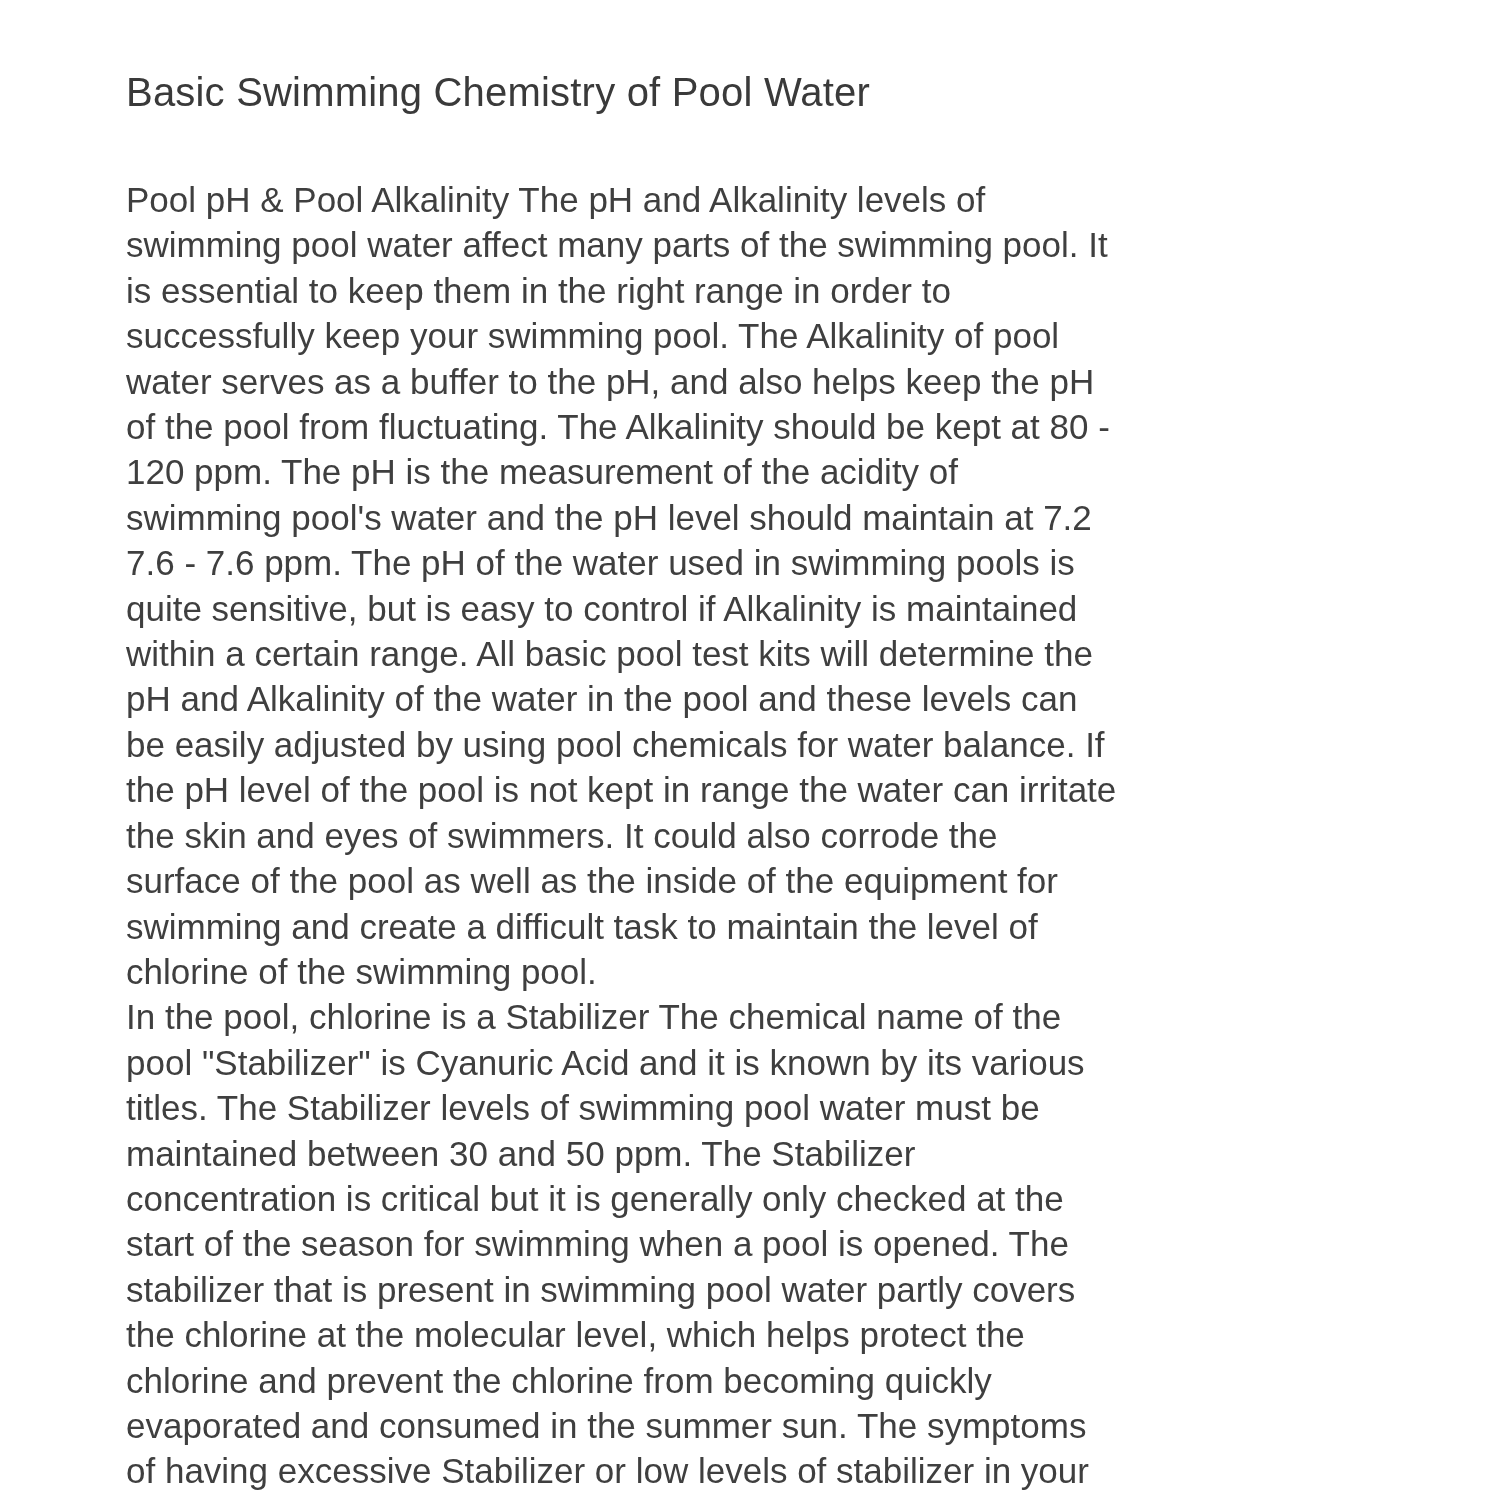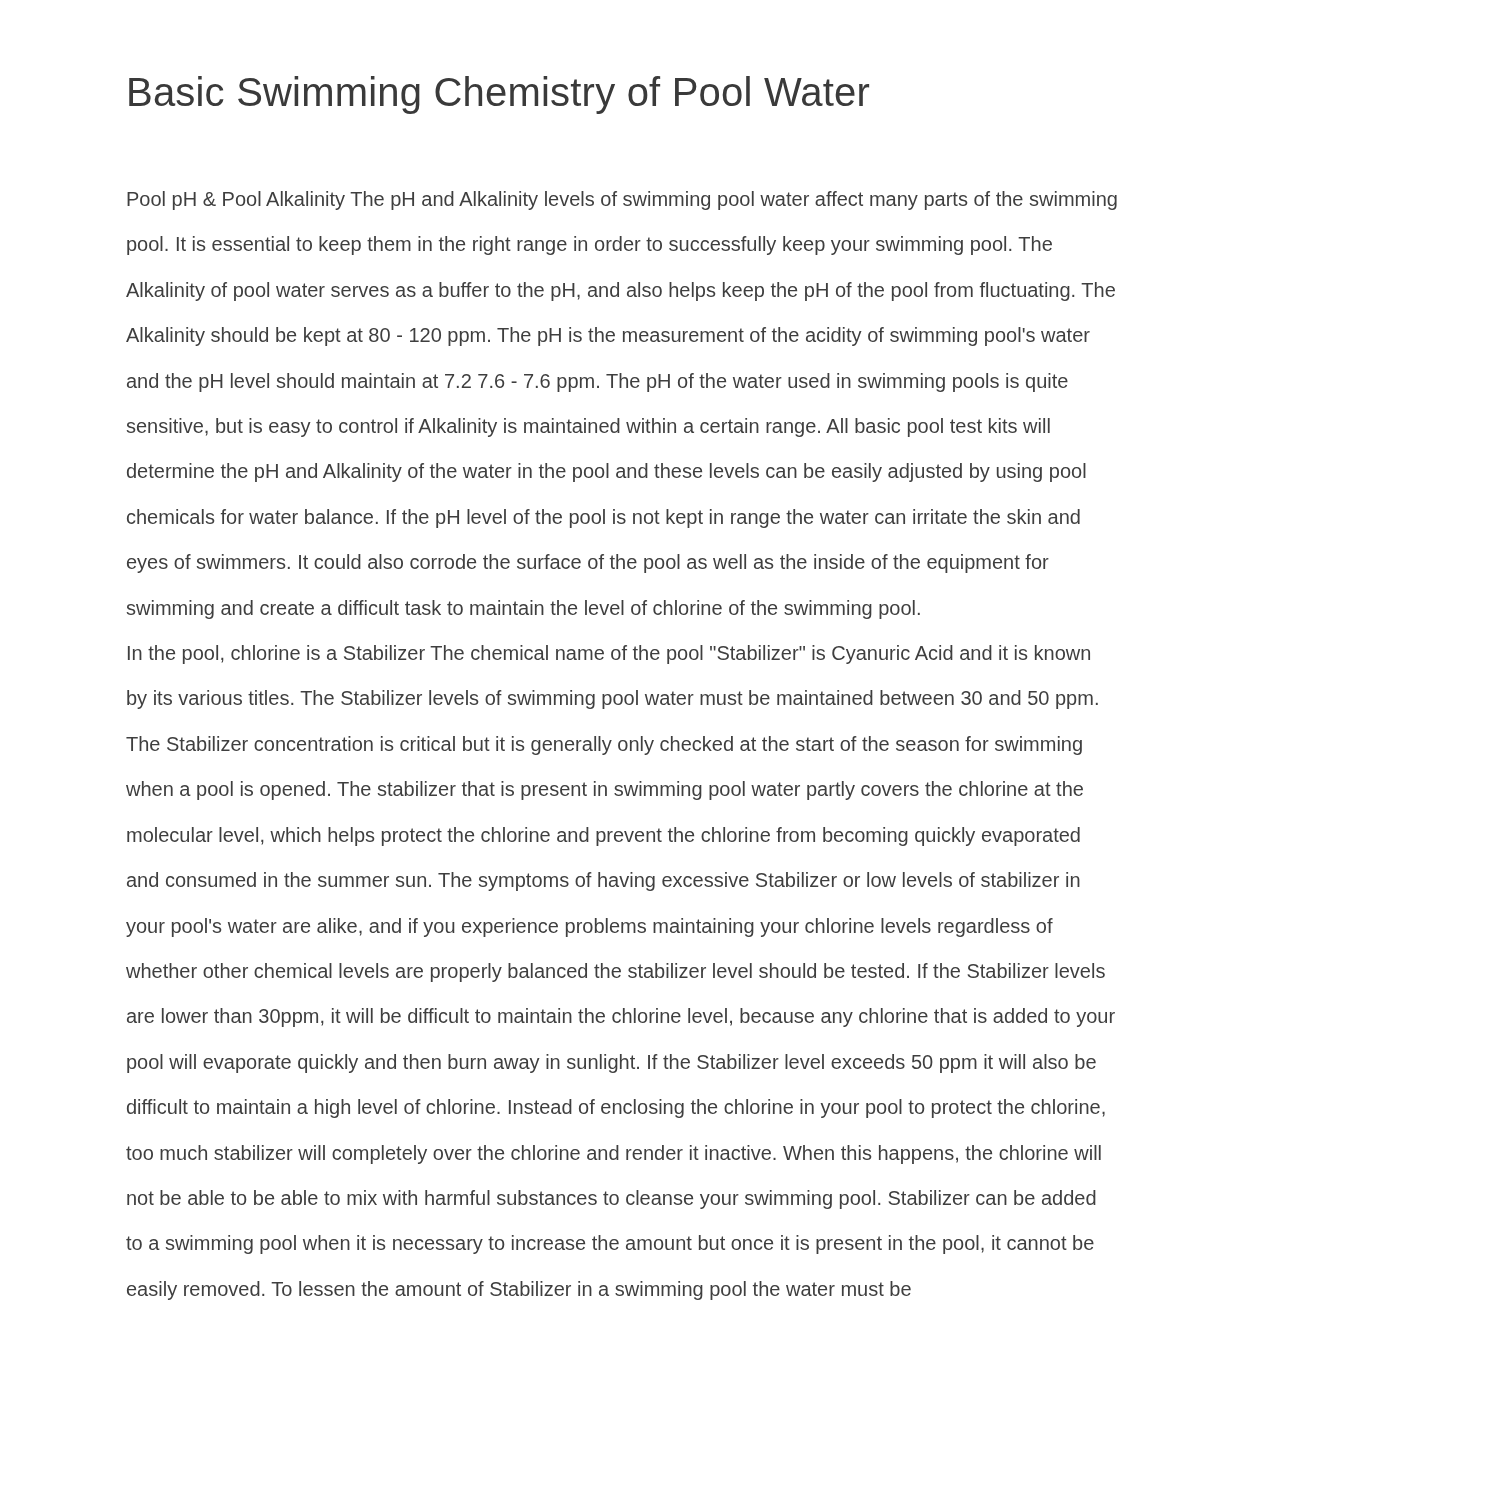--- a/index.html
+++ b/index.html
@@ -23,21 +23,21 @@
   }
   .doc-title {
     font-size: 40px;
     font-weight: 400;
     color: #3a3a3a;
     margin: 0 0 62px 0;
     letter-spacing: 0.2px;
   }
   .doc-body p {
     margin: 0;
-    font-size: 20px;
+    font-size: 35px;
     line-height: 45.4px;
     color: #3f3f3f;
     text-align: left;
   }
 </style>
 </head>
 <body>
 
 <div class="doc-page">
   <h1 class="doc-title">Basic Swimming Chemistry of Pool Water</h1>

